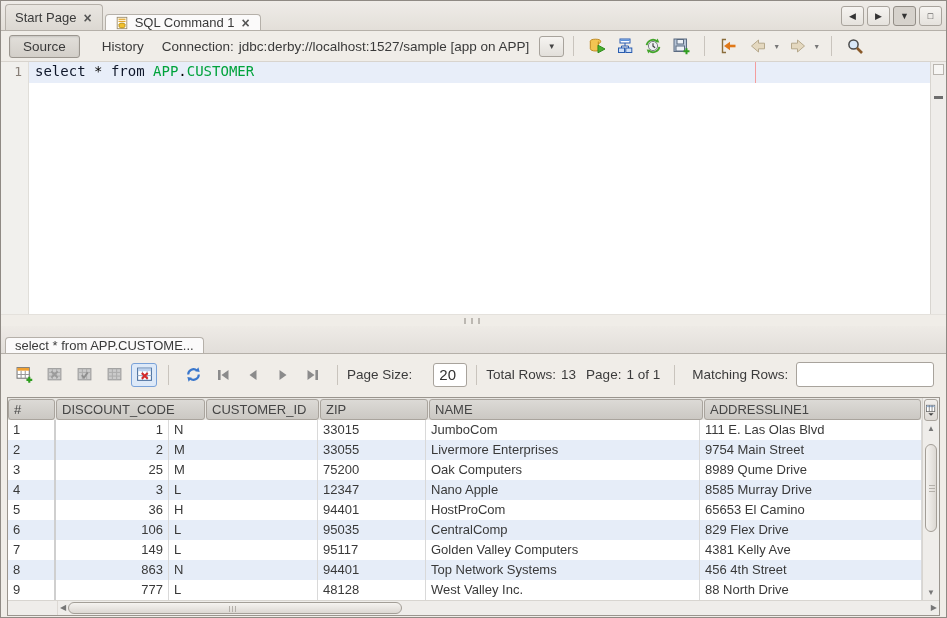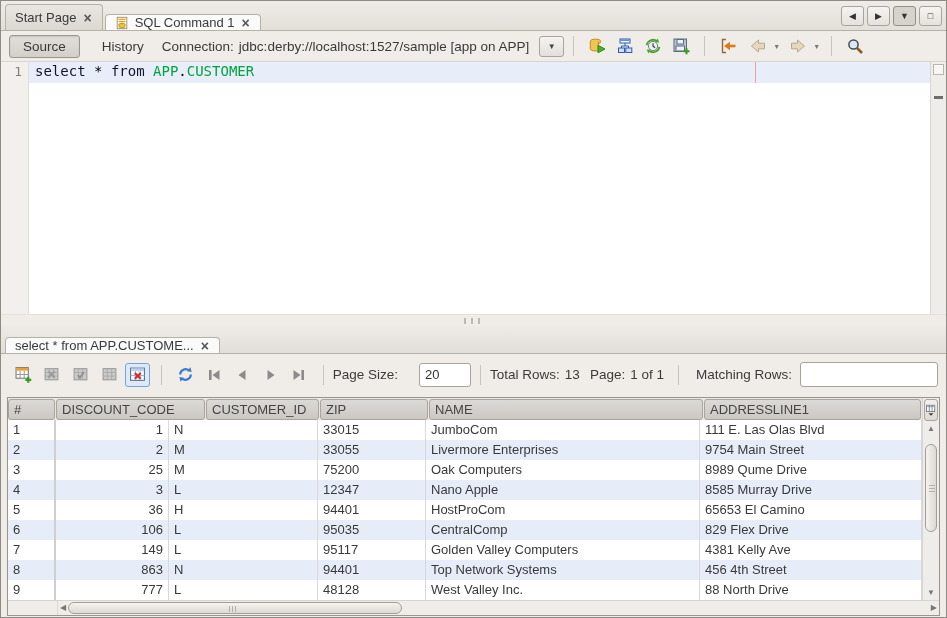--- a/index.html
+++ b/index.html
@@ -38,27 +38,27 @@
   .errstripe { width:16px; background:#efedea; border-left:1px solid #d8d5d0; position:relative; flex:none; }
   .stripe-view { position:absolute; top:2px; left:2px; width:11px; height:11px; border:1px solid #b9b5af; background:#f7f6f4; }
   .stripe-mark { position:absolute; top:34px; left:3px; width:9px; height:3px; background:#6d6d6d; }
 
   
   .splitter { height:12px; background:#f0ede8; border-top:1px solid #e4e1dc; display:flex; align-items:center; justify-content:center; flex:none; }
   .grip { width:20px; height:6px; background:repeating-linear-gradient(90deg,#bcb8b2 0 2px,transparent 2px 7px); }
 
   
   .btabbar { height:28px; display:flex; align-items:flex-end; background:linear-gradient(#eeebe6,#e2deda); border-bottom:1px solid #b5b0a9; padding:0 4px; flex:none; }
-  .btab { background:#f6f5f2; }
+  .btab { background:#f6f5f2;flex-direction:column; }
 
   
   .rtoolbar { height:41px; display:flex; align-items:center; padding:0 8px; background:#f0ede8; flex:none; font-size:13.5px; color:#3b3b3b; }
   .rico { width:26px; height:24px; display:flex; align-items:center; justify-content:center; border:1px solid transparent; border-radius:3px; background:none; margin:0 2px; }
   .rico.hl { background:#dde9f8; border-color:#7aa2d8; }
-  .pgfield { width:52px; height:24px; border:1px solid #a8a39c; border-radius:3px; padding:2px 5px; font-size:13px; color:#333; background:#fff; margin-left:21px; }
+  .pgfield { width:34px; height:24px; border:1px solid #a8a39c; border-radius:3px; padding:2px 5px; font-size:15px; color:#333; background:#fff; margin-left:21px; }
   .mrfield { width:138px; height:25px; border:1px solid #a8a39c; border-radius:3px; padding:2px 5px; font-size:13px; background:#fff; margin-left:8px; }
   .rlabel { white-space:nowrap; }
   .rgap { width:10px; flex:none; }
 
   
   .gridwrap { flex:1; padding:2px 6px 5px 6px; }
   .gridbox { width:100%; height:100%; border:1px solid #9a958e; background:#fff; display:flex; flex-direction:column; overflow:hidden; }
   .gridtop { flex:1; display:flex; overflow:hidden; }
   .gridmain { flex:1; display:flex; flex-direction:column; overflow:hidden; }
   .ghead { height:22px; display:flex; background:#e8e6e2; flex:none; }

